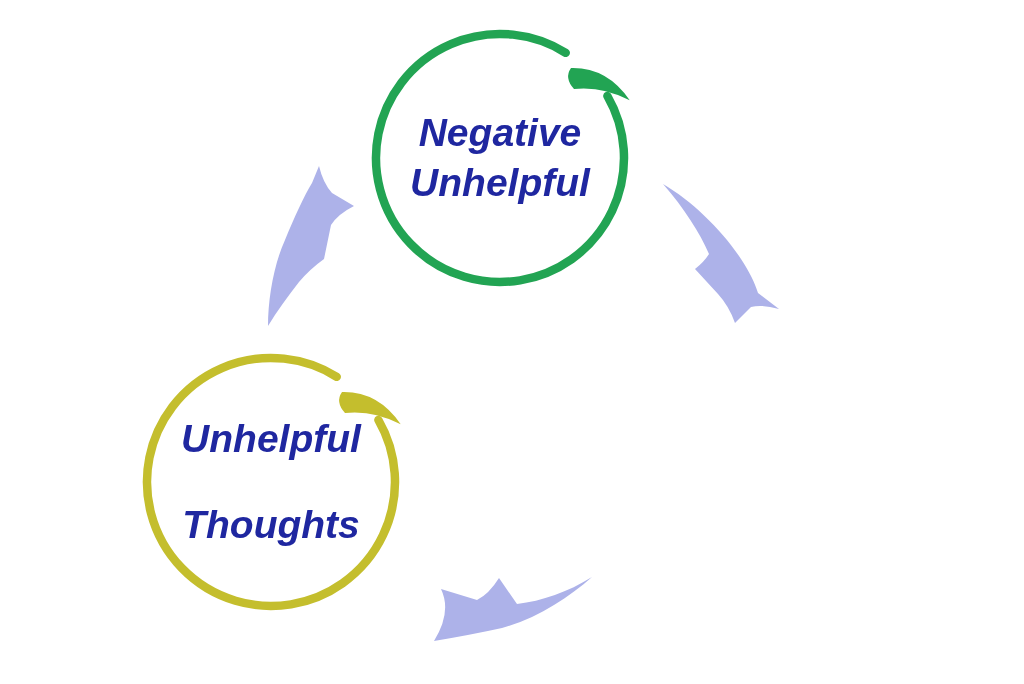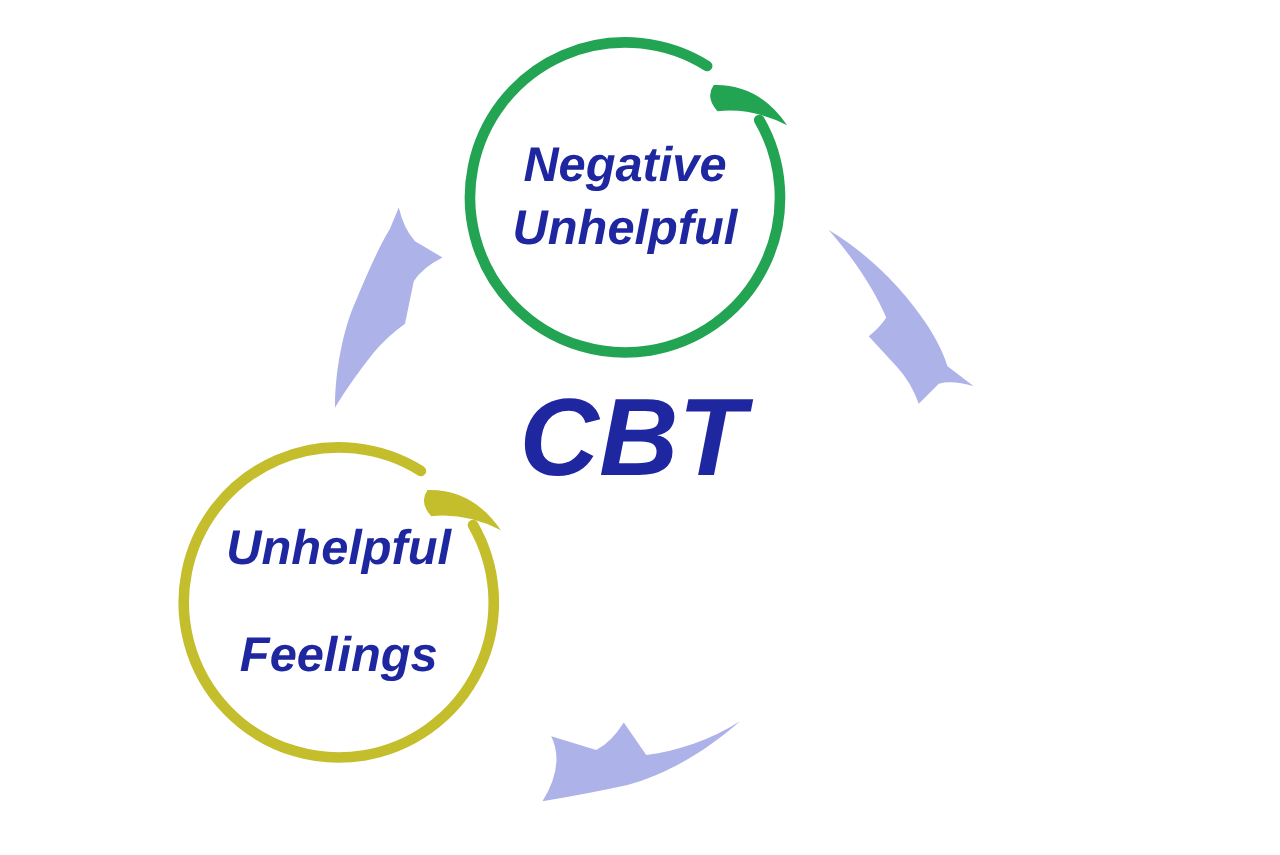--- a/index.html
+++ b/index.html
@@ -93,19 +93,18 @@
   </figure>
 
 
   <figure class="node" style="left:126px;top:337px">
     <svg width="290" height="290" viewBox="0 0 290 290">
       <path class="ring" d="M 252.4 83 A 124 124 0 1 1 210.7 39.8" stroke="#c4be2d"></path>
       <path class="flick" d="M 216 55 Q 252 54 274.7 87.2 Q 247 73 219 76 Q 209 65 216 55 Z" fill="#c4be2d"></path>
     </svg>
     <figcaption class="node-label" style="color: rgb(31, 39, 160); gap: 36px;">
       <span>Unhelpful</span>
-      <span>Feelings</span>
+      <span>Thoughts</span>
     </figcaption>
   </figure>
 
-  <div class="diagram-title" style="color: rgb(31, 39, 160);">CBT</div>
 
 </div>
 
 </body></html>

